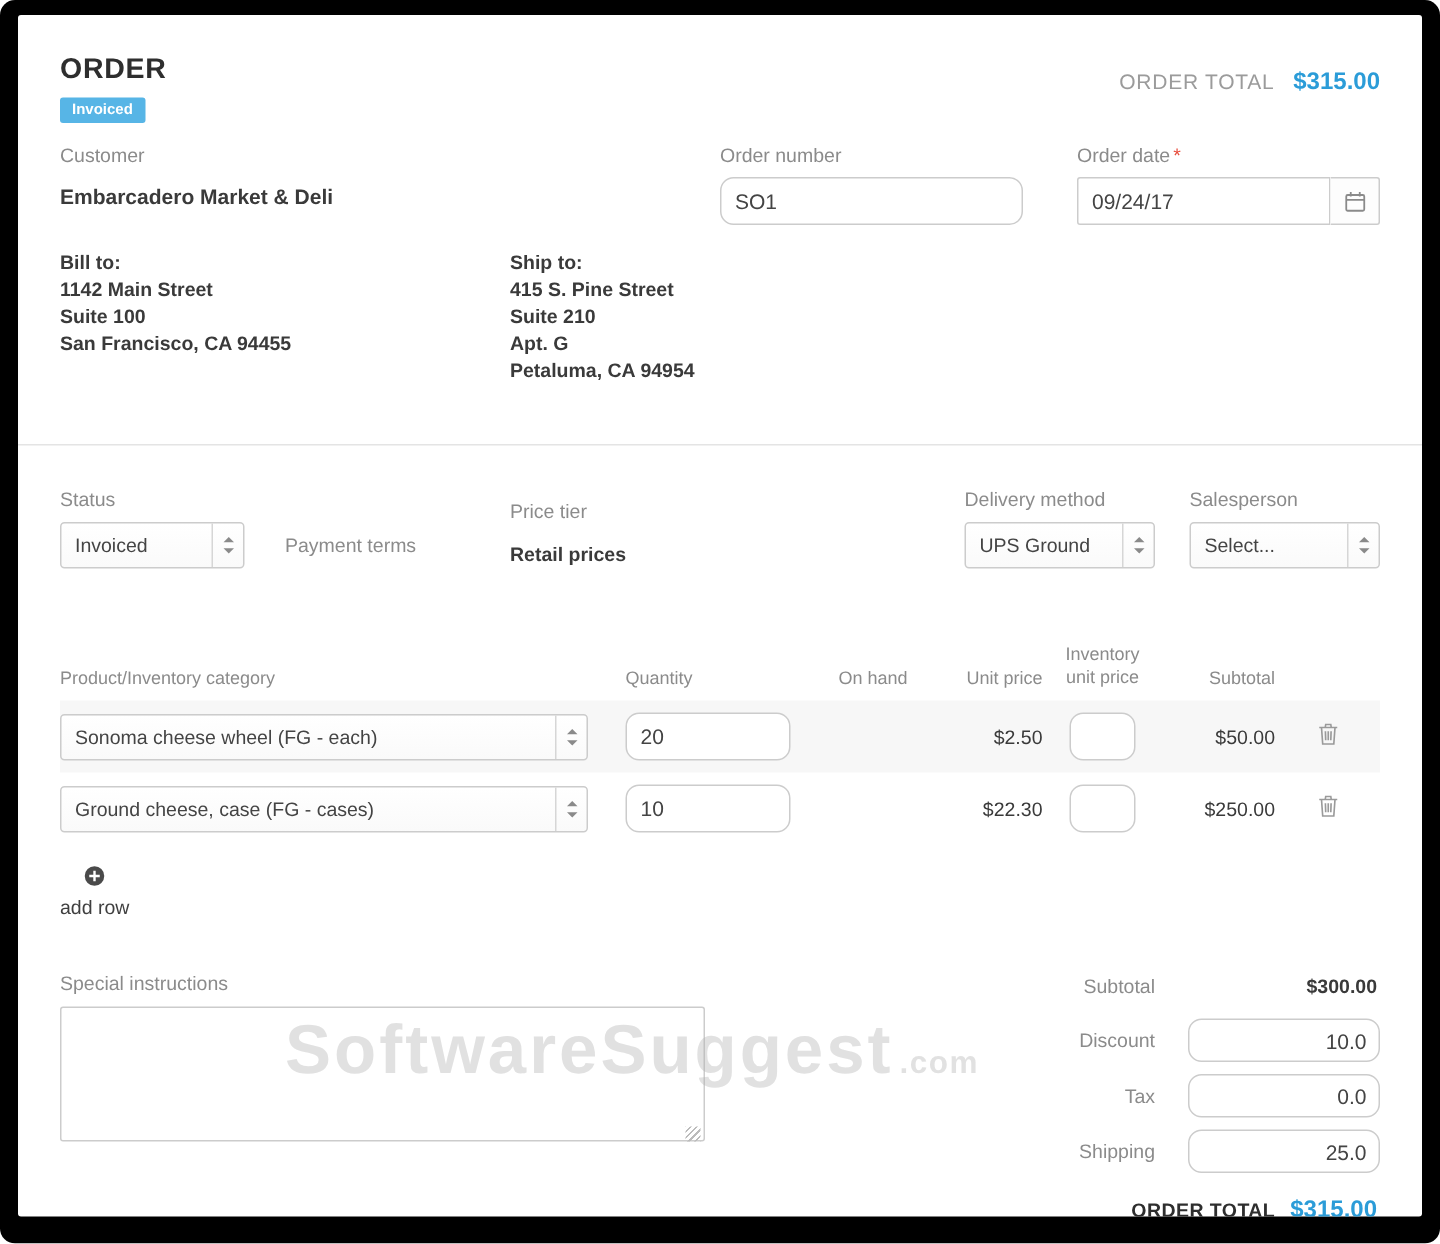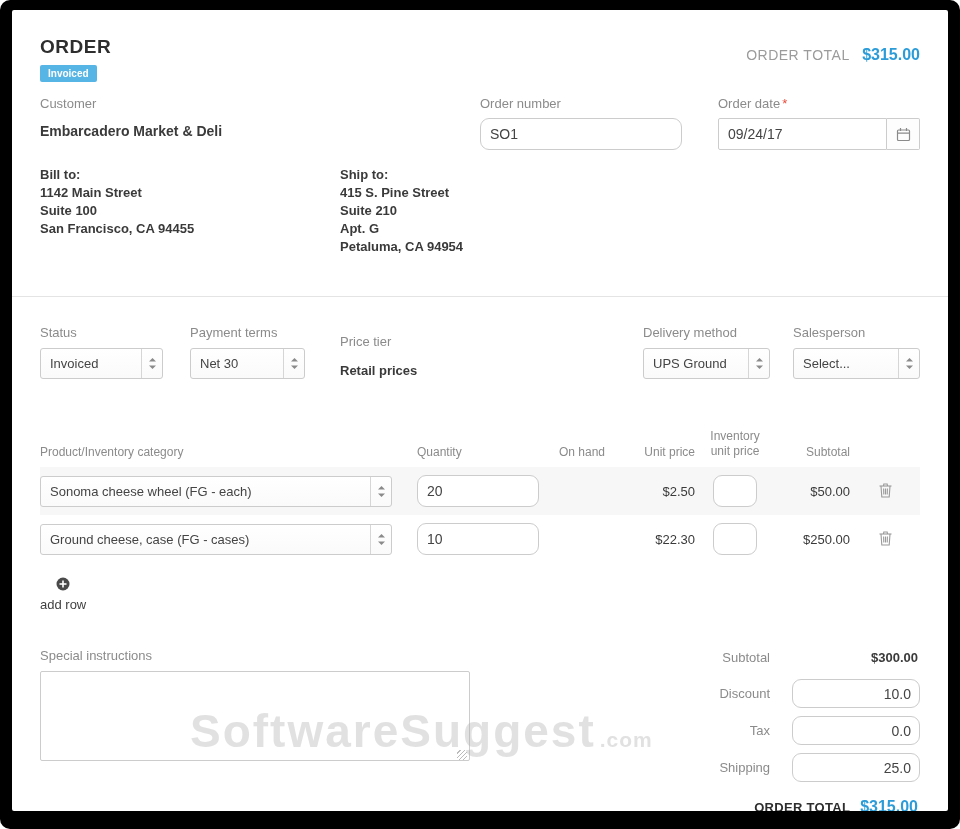--- a/index.html
+++ b/index.html
@@ -103,21 +103,21 @@
     grid-template-columns: 355px 150px 60px 90px 80px 75px 1fr;
     align-items: center;
   }
   .items-header { color: #8b8b8b; font-size: 12px; margin-bottom: 8px; align-items: flex-end; }
   .items-header .h-qty { padding-left: 22px; }
   .items-header .h-onhand, .items-header .h-unit, .items-header .h-subtotal { text-align: right; }
   .items-header .h-override { text-align: center; line-height: 1.25; }
   .item-row { padding: 8px 0; }
   .item-row.alt { background: #f7f7f7; }
   .item-row .select { width: 352px; }
-  .item-row .c-qty input { width: 122px; margin-left: 22px; }
+  .item-row .c-qty input { width: 110px; margin-left: 22px; }
   .item-row .c-unit { text-align: right; font-size: 13px; color: #3a3a3a; }
   .item-row .c-override { text-align: center; }
   .item-row .c-override input { width: 44px; padding: 0 4px; }
   .item-row .c-subtotal { text-align: right; font-size: 13px; color: #3a3a3a; }
   .item-row .c-trash { text-align: center; }
   .trash-btn { background: none; border: none; cursor: pointer; padding: 2px 6px; }
 
   .add-row {
     display: inline-flex; align-items: center; gap: 6px;
     margin-top: 14px; font-size: 13px; color: #3f3f3f;
@@ -146,21 +146,21 @@
   .totals-row .t-label { color: #8b8b8b; font-size: 13px; margin-right: 22px; }
   .totals-row .t-static { width: 128px; text-align: right; font-size: 13px; font-weight: bold; color: #3a3a3a; padding-right: 2px; }
   .totals-row input { width: 128px; height: 29px; text-align: right; padding-right: 8px; }
   .totals-row.subtotal-row { margin-bottom: 14px; margin-top: 2px; }
   .grand-total { display: flex; justify-content: flex-end; align-items: baseline; gap: 10px; margin-top: 16px; }
   .grand-total .gt-label { font-size: 13px; font-weight: bold; color: #2e2e2e; letter-spacing: .3px; }
   .grand-total .gt-value { font-size: 16px; font-weight: bold; color: #2b9cd8; padding-right: 2px; }
 
   
   .watermark {
-    position: absolute; left: 178px; top: 694px;
+    position: absolute; left: 178px; top: 662px;
     font-size: 46px; font-weight: bold; letter-spacing: 2px;
     color: rgba(175,175,175,0.38);
     pointer-events: none; white-space: nowrap; z-index: 5;
   }
   .watermark .wm-suffix { font-size: 21px; font-weight: bold; letter-spacing: 1px; margin-left: 4px; }
 
   svg { display: block; }
 </style>
 </head>
 <body>
@@ -238,29 +238,20 @@
           <span class="sel-arrows">
             <svg width="9" height="13" viewBox="0 0 9 13" fill="#8a8a8a">
                 <polygon points="1,4.5 4.5,1 8,4.5"></polygon>
                 <polygon points="1,8.5 4.5,12 8,8.5"></polygon>
               </svg>
           </span>
         </div>
       </div>
       <div class="sr-col sr-terms">
         <span class="field-label">Payment terms</span>
-        <div class="select">
-          <span class="sel-value">Net 30</span>
-          <span class="sel-arrows">
-            <svg width="9" height="13" viewBox="0 0 9 13" fill="#8a8a8a">
-                <polygon points="1,4.5 4.5,1 8,4.5"></polygon>
-                <polygon points="1,8.5 4.5,12 8,8.5"></polygon>
-              </svg>
-          </span>
-        </div>
       </div>
       <div class="sr-col sr-tier">
         <span class="field-label">Price tier</span>
         <span class="bold-text" style="font-size:13px;">Retail prices</span>
       </div>
       <div class="sr-col sr-delivery">
         <span class="field-label">Delivery method</span>
         <div class="select">
           <span class="sel-value">UPS Ground</span>
           <span class="sel-arrows">

